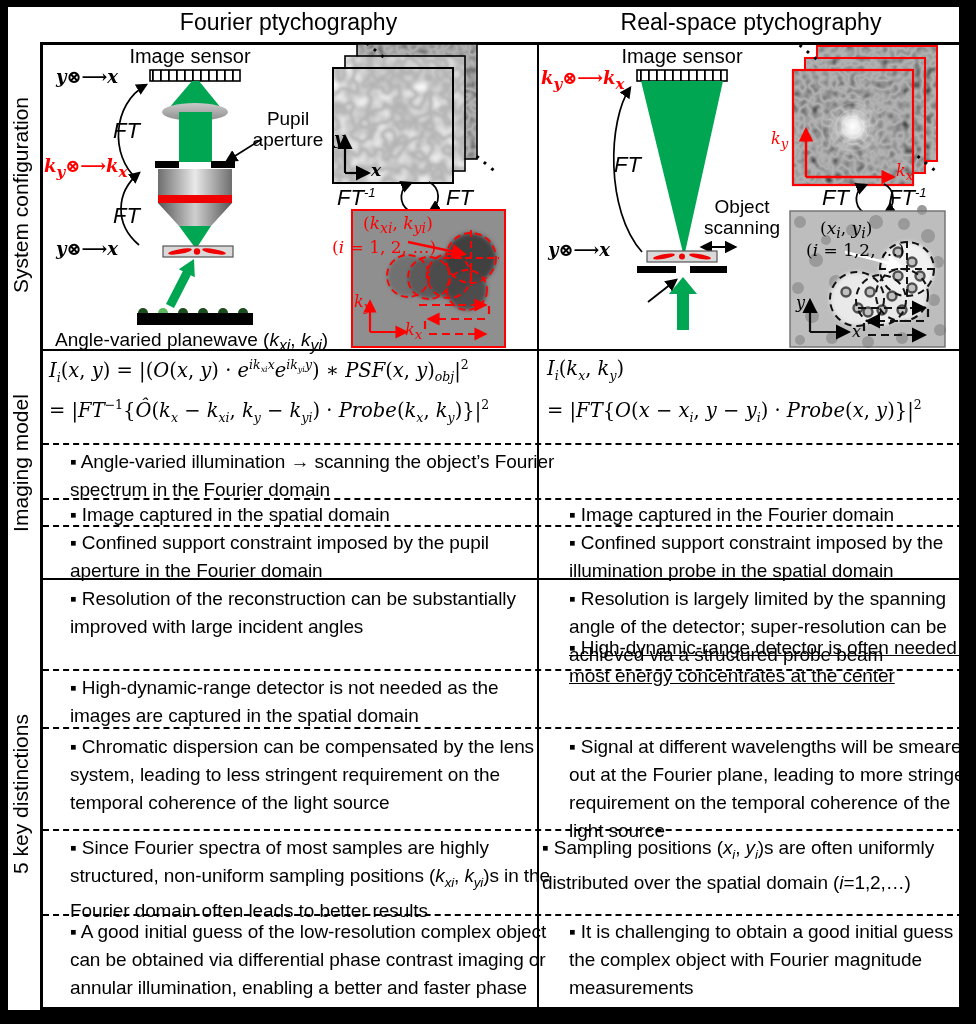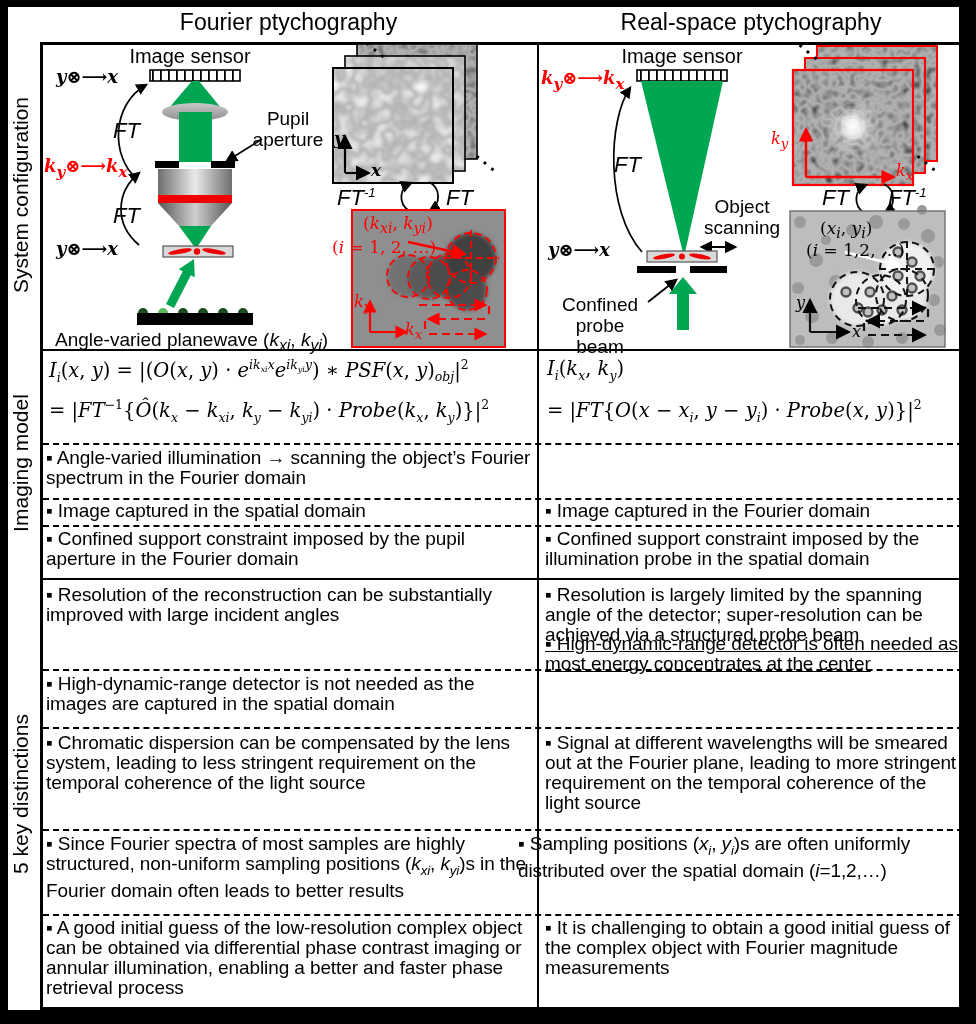--- a/index.html
+++ b/index.html
@@ -7,21 +7,21 @@
        font-family:"Liberation Sans",sans-serif;color:#000;border-radius:6px;}
   .abs{position:absolute;}
   #sheet{left:8px;top:7px;width:951px;height:1003px;background:#fff;}
   
   .tline{background:#000;}
   .dash{border-top:2px dashed #000;height:0;}
   #tborder{left:40px;top:42px;width:926px;height:968px;border:3px solid #000;box-sizing:border-box;}
   
   .hdr{font-size:23px;text-align:center;}
   .rot{width:320px;height:26px;text-align:center;font-size:21px;line-height:26px;transform:rotate(-90deg);}
-  .cell{font-size:19px;line-height:20px;letter-spacing:-0.1px;}
+  .cell{font-size:19px;line-height:28px;letter-spacing:-0.1px;margin-left:24px;}
   .eq{font-family:"DejaVu Serif",serif;font-size:19.5px;}
   .eq sub,.eq sup{font-size:64%;}
   .cell sub{font-size:70%;}
   .lbl{font-size:19px;line-height:21px;}
   .ctr{text-align:center;}
   .axis{font-family:"DejaVu Serif","DejaVu Sans",serif;font-weight:bold;font-size:18px;white-space:nowrap;}
   .red{color:#ff0000;}
   .ftl{font-family:"Liberation Sans",sans-serif;font-style:italic;font-size:22px;white-space:nowrap;}
   .ftl sup{font-size:60%;}
   .maplbl{font-family:"DejaVu Serif",serif;font-weight:normal;font-size:17px;white-space:nowrap;}
@@ -347,21 +347,20 @@
       </g>
       <rect x="790" y="211" width="155" height="136" fill="none" stroke="#6f6f6f" stroke-width="1.4"></rect>
     </g>
   </svg>
 
   <div class="abs lbl ctr" style="left:612px;top:46px;width:140px;font-size:20px;">Image sensor</div>
   <div class="abs axis red" style="left:541px;top:67px;"><i>k<sub>y</sub></i>⊗⟶<i>k<sub>x</sub></i></div>
   <div class="abs ftl" style="left:614px;top:152px;">FT</div>
   <div class="abs lbl ctr" style="left:698px;top:196px;width:88px;">Object scanning</div>
   <div class="abs axis" style="left:548px;top:239px;"><i>y</i>⊗⟶<i>x</i></div>
-  <div class="abs lbl ctr" style="left:550px;top:294px;width:100px;">Confined probe beam</div>
   <div class="abs dots" style="left:795px;top:42px;">···</div>
   <div class="abs dots" style="left:913px;top:153px;">···</div>
   <div class="abs maplbl red" style="left:771px;top:129px;font-size:16px;"><i>k<sub>y</sub></i></div>
   <div class="abs maplbl red" style="left:896px;top:161px;font-size:16px;"><i>k<sub>x</sub></i></div>
   <div class="abs ftl" style="left:822px;top:185px;">FT</div>
   <div class="abs ftl" style="left:888px;top:185px;">FT<sup>-1</sup></div>
   <div class="abs maplbl" style="left:820px;top:218px;">(<i>x<sub>i</sub></i>, <i>y<sub>i</sub></i>)</div>
   <div class="abs maplbl" style="left:806px;top:240px;">(<i>i</i> = 1,2, …)</div>
   <div class="abs maplbl" style="left:796px;top:293px;font-size:16px;"><i>y</i></div>
   <div class="abs maplbl" style="left:852px;top:322px;font-size:16px;"><i>x</i></div>

